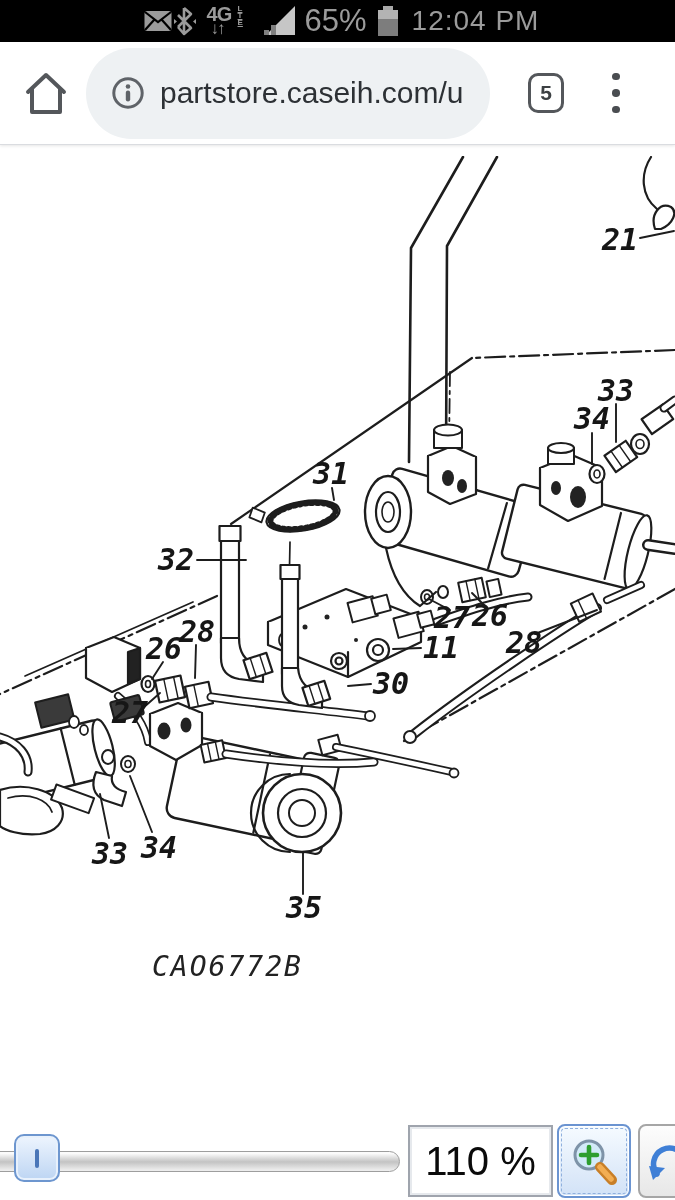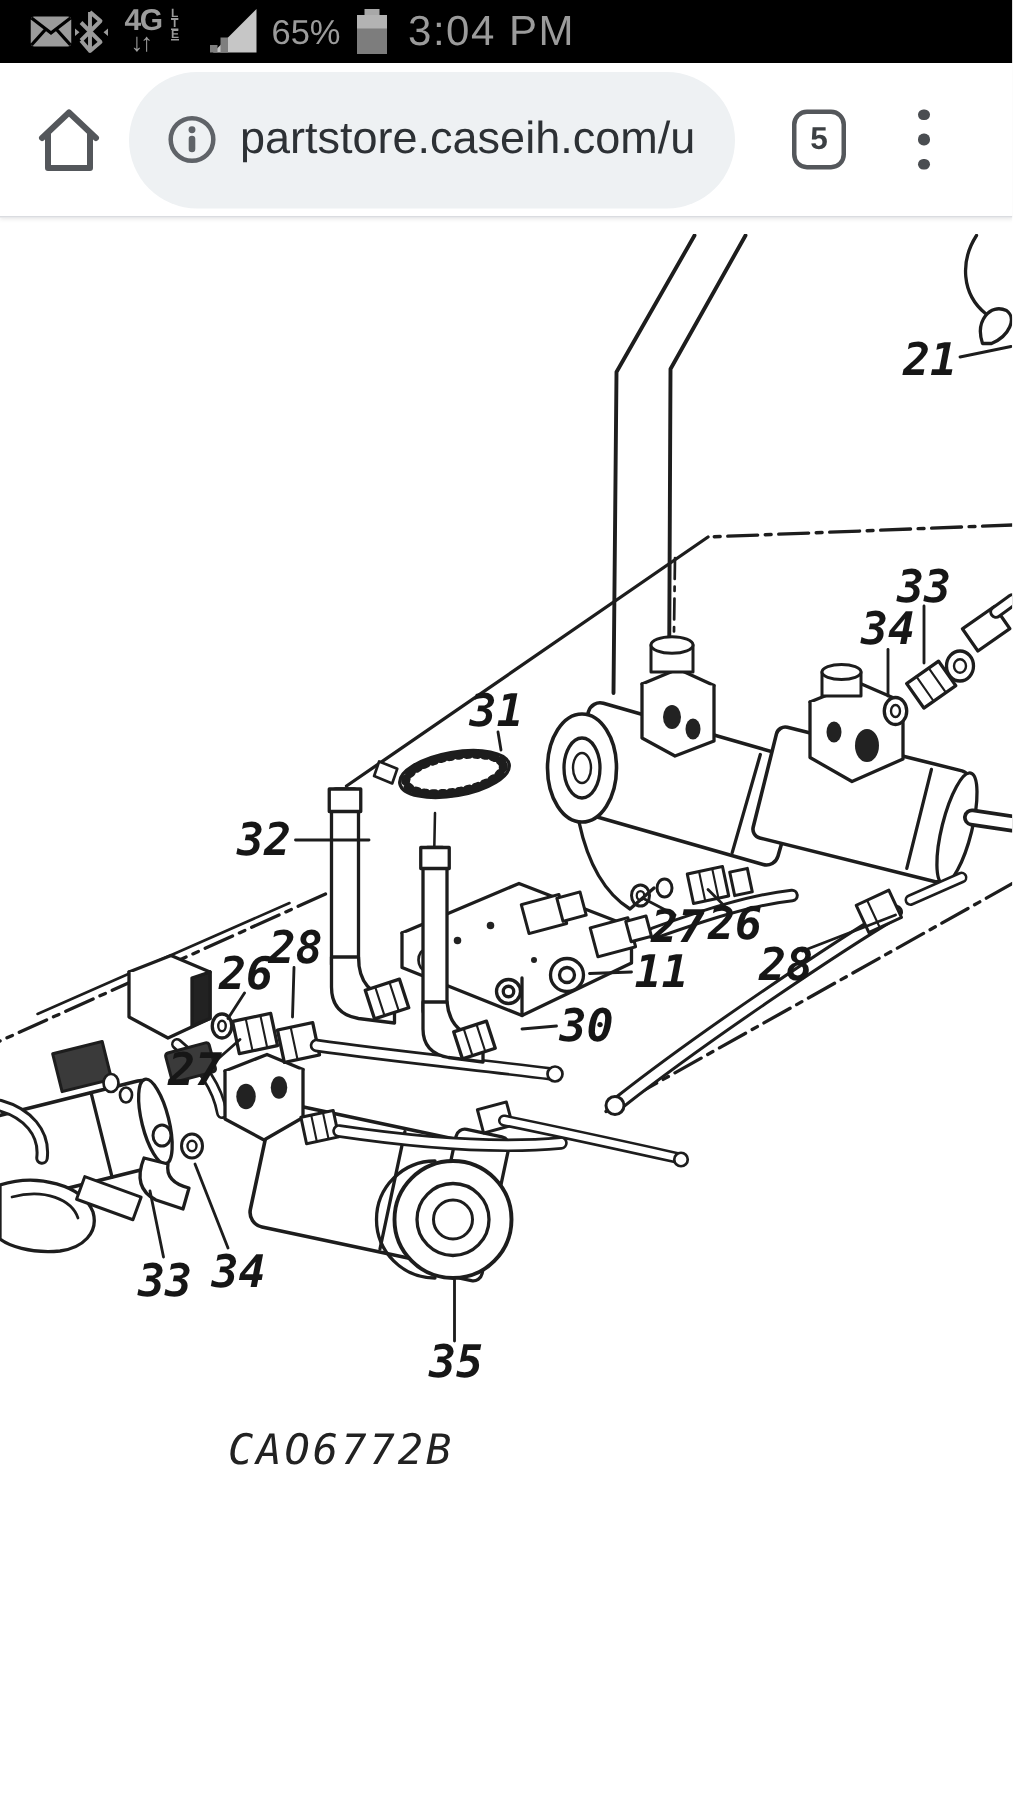--- a/index.html
+++ b/index.html
@@ -1,23 +1,23 @@
 <!DOCTYPE html>
 <html><head>
 <meta charset="utf-8">
 <style>
   html,body{margin:0;padding:0;background:#fff;}
   .screen{position:relative;width:675px;height:1200px;overflow:hidden;background:#fff;
           font-family:"Liberation Sans",sans-serif;}
   
   .status-bar{position:absolute;top:0;left:0;width:675px;height:42px;background:#000;
-              display:flex;align-items:center;justify-content:flex-start;padding:0;box-sizing:border-box;}
+              display:flex;align-items:center;justify-content:center;padding:0;box-sizing:border-box;}
   .sb-left{display:flex;align-items:center;margin-left:20px;}
   .sb-right{display:flex;align-items:center;margin-right:12px;gap:9px;}
-  .sb-text{color:#9b9b9b;font-size:23px;}
+  .sb-text{color:#9b9b9b;font-size:31px;}
   .sb-time{color:#9b9b9b;font-size:28px;letter-spacing:1px;margin-left:3px;}
   .net{position:relative;width:46px;height:34px;color:#9b9b9b;}
   .net .fourg{position:absolute;left:0;top:-1px;font-size:20px;font-weight:bold;letter-spacing:-1px;}
   .net .lte{position:absolute;left:31px;top:1px;font-size:8px;font-weight:bold;line-height:7px;width:8px;word-break:break-all;text-decoration:underline;}
   .net .arrows{position:absolute;left:4px;top:15px;font-size:17px;font-weight:bold;letter-spacing:-2px;}
   
   .toolbar{position:absolute;top:42px;left:0;width:675px;height:103px;background:#fff;
            border-bottom:1px solid #dadce0;box-shadow:0 1px 3px rgba(0,0,0,.10);
            display:flex;align-items:center;box-sizing:border-box;}
   .home-btn{margin-left:24px;width:44px;height:46px;display:flex;align-items:center;justify-content:center;}
@@ -76,21 +76,21 @@
       <svg width="34" height="30" viewBox="0 0 34 30">
         <path d="M33,0 L33,29 L4,29 Z" fill="#c6c6c6"></path>
         <path d="M2,24 L7,24 L7,29 L2,29 Z M9,19 L14,19 L14,29 L9,29 Z" fill="#7f7f7f"></path>
       </svg>
       <span class="sb-text">65%</span>
       <svg width="24" height="32" viewBox="0 0 24 32">
         <rect x="7" y="1" width="10" height="4" fill="#a8a8a8"></rect>
         <rect x="2" y="5" width="20" height="26" fill="#b3b3b3"></rect>
         <rect x="2" y="14" width="20" height="17" fill="#7d7d7d"></rect>
       </svg>
-      <span class="sb-time">3:04 PM</span>
+      <span class="sb-time">12:04 PM</span>
     </div>
   </div>
 
   <div class="toolbar">
     <div class="home-btn">
       <svg width="44" height="46" viewBox="0 0 44 46">
         <path d="M4,22 L22,5 L40,22 M8,19 L8,42 L36,42 L36,19" stroke="#54575b" stroke-width="4" fill="none" stroke-linejoin="round" stroke-linecap="round"></path>
       </svg>
     </div>
     <div class="omnibox">
@@ -355,14 +355,36 @@
       <text x="616" y="401">33</text>
       <text x="592" y="429">34</text>
       <text x="110" y="864">33</text>
       <text x="159" y="858">34</text>
       <text x="304" y="918">35</text>
     </g>
     <text x="152" y="976" font-family="DejaVu Sans Mono, monospace" font-size="28" letter-spacing="2" fill="#222">CAO6772B</text>
   </svg>
   </div>
 
+  <div class="zoom-bar">
+    <div class="track"></div>
+    <div class="thumb">
+        <i></i>
+      </div>
+    <div class="zoom-value">110 %</div>
+    <div class="zbtn zoom-in-btn">
+      <svg width="50" height="50" viewBox="0 0 50 50">
+        <circle cx="20" cy="19" r="14" fill="#d2eaf8" stroke="#7e93a8" stroke-width="3"></circle>
+        <path d="M20,11 L20,27 M12,19 L28,19" stroke="#2e9e2e" stroke-width="4.6" stroke-linecap="round"></path>
+        <path d="M31,31 L43,44" stroke="#c87f28" stroke-width="10" stroke-linecap="round"></path>
+        <path d="M31,31 L42,43" stroke="#f2ad52" stroke-width="5.5" stroke-linecap="round"></path>
+      </svg>
+    </div>
+    <div class="zbtn fit-btn">
+      <svg width="46" height="50" viewBox="0 0 46 50">
+        <path d="M12,38 A16,16 0 1 1 40,24" stroke="#3f7fd6" stroke-width="5.5" fill="none" stroke-linecap="round"></path>
+        <path d="M4,30 L20,32 L8,44 Z" fill="#3f7fd6"></path>
+        <path d="M40,14 L40,26 L30,20 Z" fill="#6ea3e8"></path>
+      </svg>
+    </div>
+  </div>
 
 </div>
 
 </body></html>

